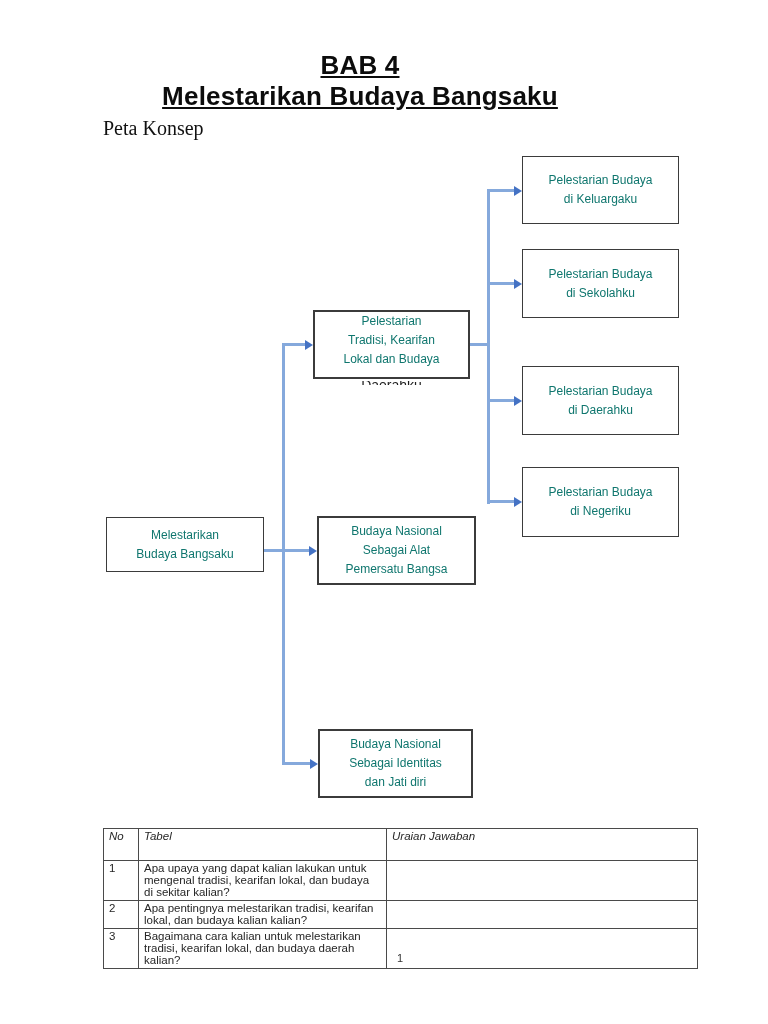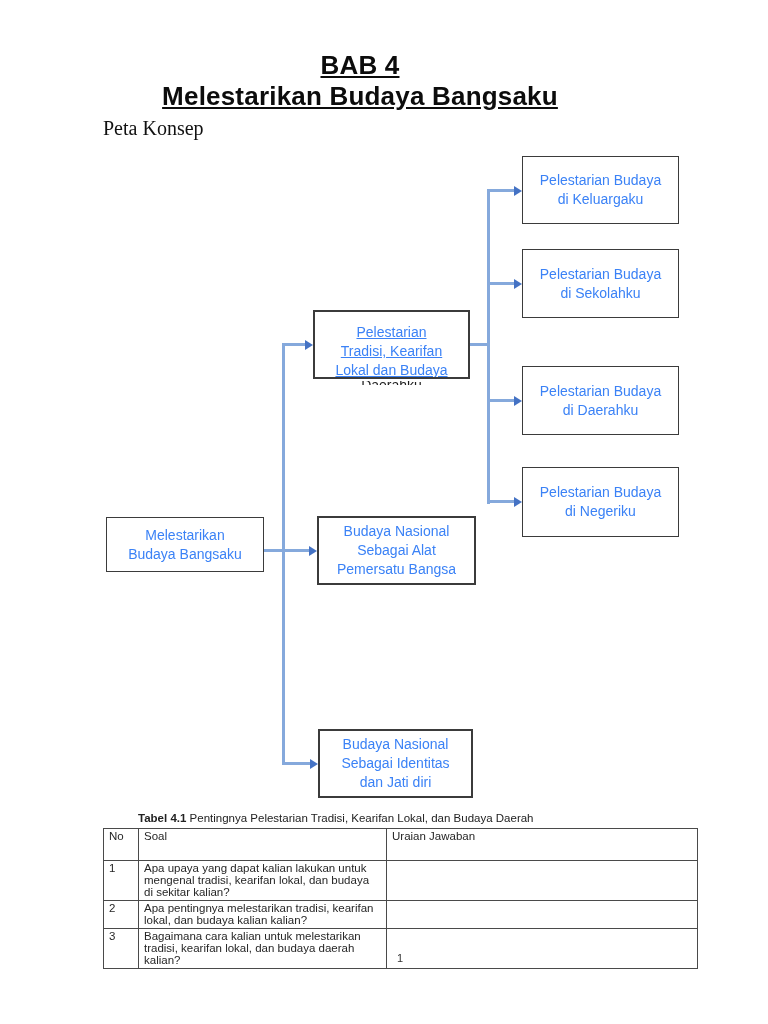--- a/index.html
+++ b/index.html
@@ -9,24 +9,24 @@
   }
   
   .title-wrap{position:absolute;left:90px;top:50px;width:540px;text-align:center;}
   .title-line{font-weight:bold;font-size:26px;line-height:31px;color:#0c0c0c;letter-spacing:.2px;text-decoration:underline;}
   .section-label{position:absolute;left:103px;top:117px;font-family:"Liberation Serif",serif;
     font-size:20px;color:#111;}
   
   .node{
     position:absolute;background:#fff;border:1.5px solid var(--node_border);
     display:flex;align-items:center;justify-content:center;text-align:center;
-    font-size:14px;line-height:19px;white-space:pre-line;color:#3b82f6;box-sizing:border-box;
+    font-size:12px;line-height:19px;white-space:pre-line;color:#0f766e;box-sizing:border-box;
   }
   .node.mid{border-width:2px;}
-  .node.overflowed{align-items:flex-start;padding-top:11px;overflow:hidden;text-decoration:underline;}
+  .node.overflowed{align-items:flex-start;padding-top:0;overflow:hidden;}
   .clip-line{
     position:absolute;left:313px;top:381px;width:157px;height:4px;overflow:hidden;
     text-align:center;font-size:14px;line-height:9px;color:#1c1c1c;
   }
   .conn{position:absolute;background:var(--connector);}
   .arrowhead{
     position:absolute;width:0;height:0;
     border-top:5px solid transparent;border-bottom:5px solid transparent;
     border-left:8px solid var(--arrowhead);
   }
@@ -92,34 +92,31 @@
 
   <div class="node" style="left:522px;top:156px;width:157px;height:68px;">Pelestarian Budaya
 di Keluargaku</div>
   <div class="node" style="left:522px;top:249px;width:157px;height:69px;">Pelestarian Budaya
 di Sekolahku</div>
   <div class="node" style="left:522px;top:366px;width:157px;height:69px;">Pelestarian Budaya
 di Daerahku</div>
   <div class="node" style="left:522px;top:467px;width:157px;height:70px;">Pelestarian Budaya
 di Negeriku</div>
 
-  <div class="tbl-caption">
-    <b>Tabel 4.1</b><span> Pentingnya Pelestarian Tradisi, Kearifan Lokal, dan Budaya Daerah</span>
-  </div>
 
   <table class="qtable">
     <colgroup>
         <col style="width:35px">
         <col style="width:248px">
         <col style="width:311px">
       </colgroup>
     <tbody>
-        <tr style="height:32px;">
+        <tr style="height:32px;font-style:italic;">
       <th class="num">No</th>
-      <th>Soal</th>
+      <th>Tabel</th>
       <th>Uraian Jawaban</th>
     </tr>
     <tr style="height:38px;">
       <td class="num">1</td>
       <td>Apa upaya yang dapat kalian lakukan untuk mengenal tradisi, kearifan lokal, dan budaya di sekitar kalian?</td>
       <td></td>
     </tr>
     <tr style="height:27px;">
       <td class="num">2</td>
       <td>Apa pentingnya melestarikan tradisi, kearifan lokal, dan budaya kalian kalian?</td>

